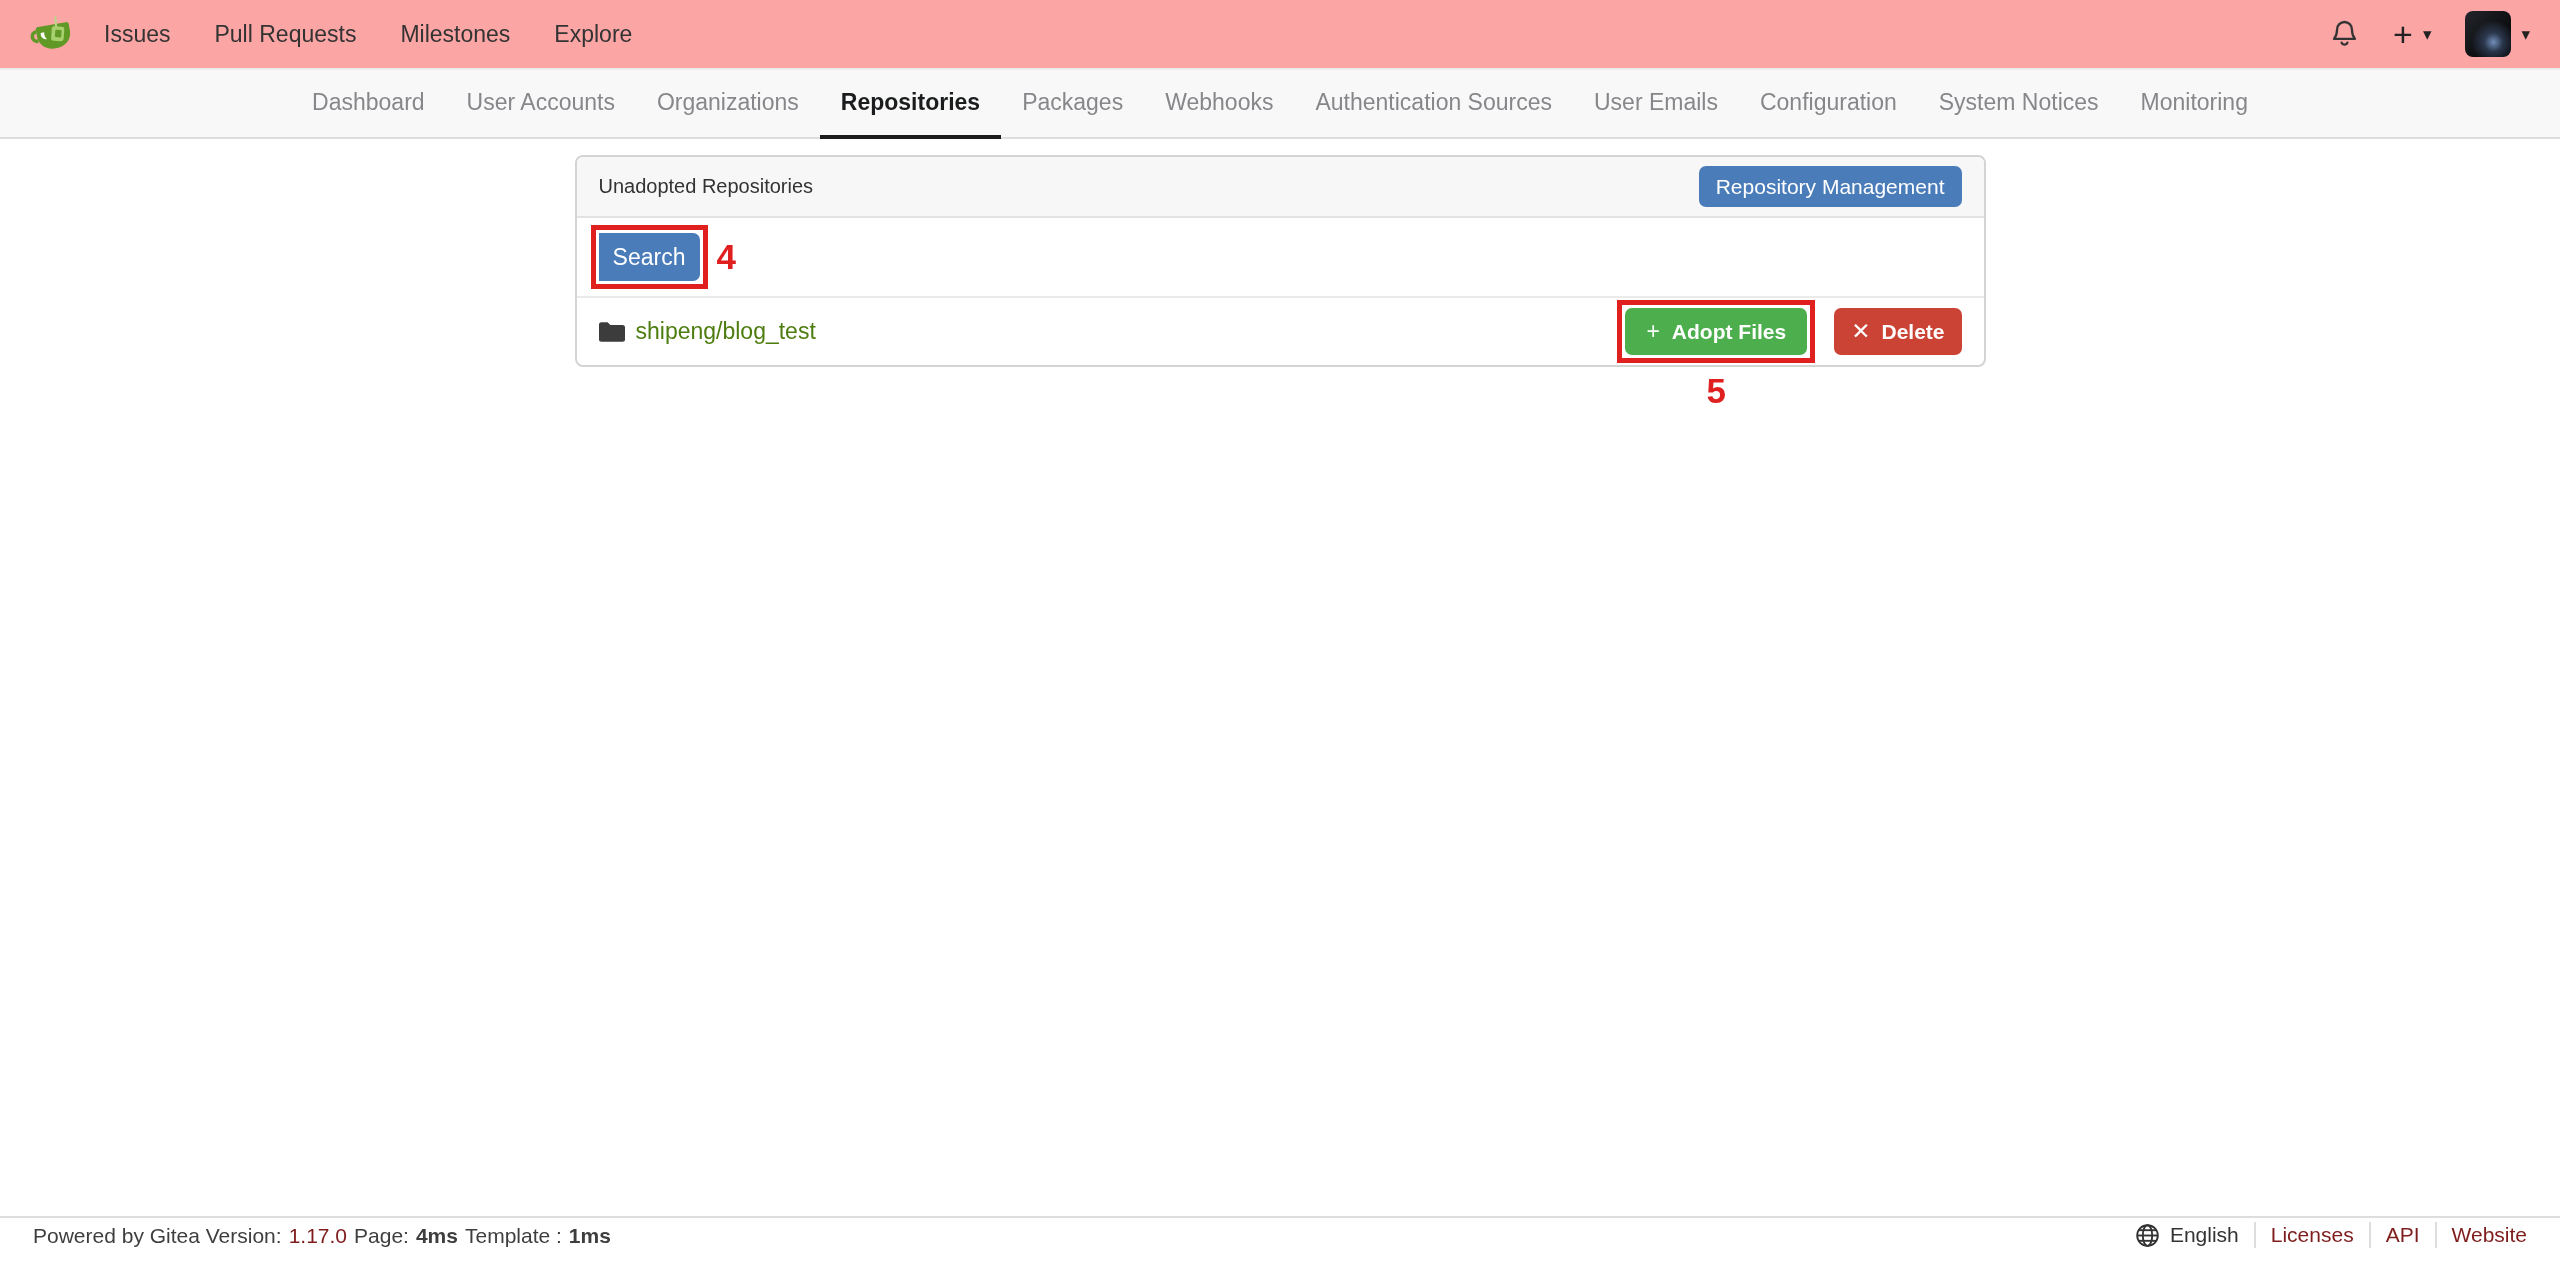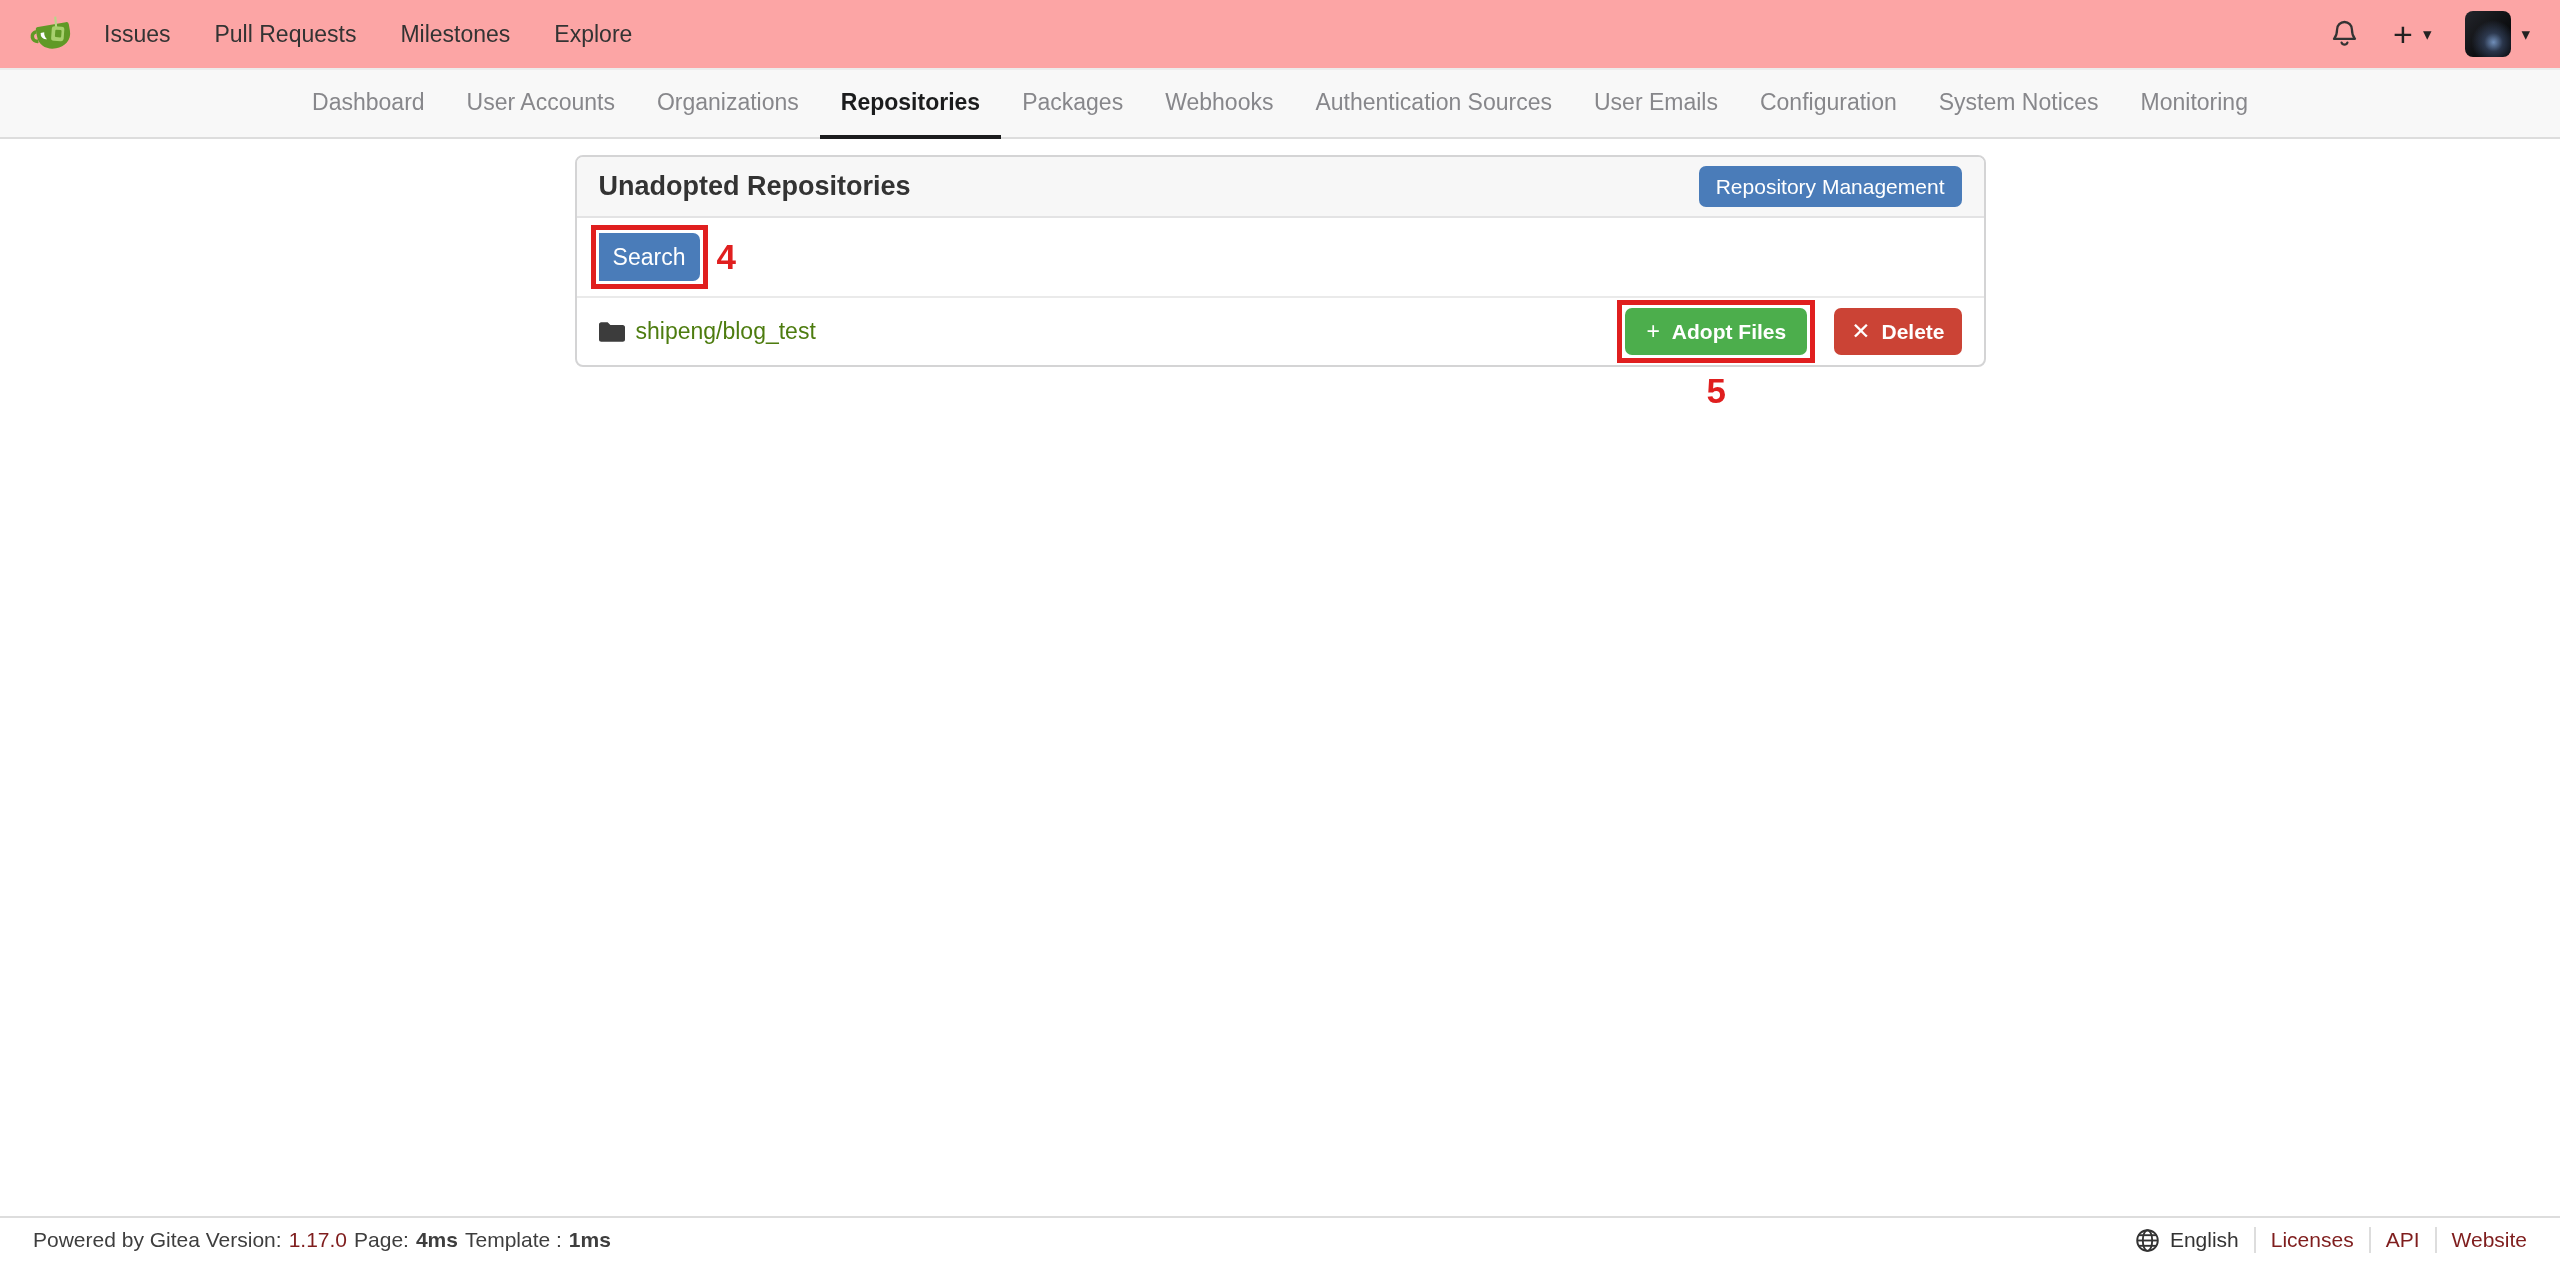--- a/index.html
+++ b/index.html
@@ -75,21 +75,21 @@
     border-radius: 8px;
     background: #fff;
   }
   .panel-header {
     display: flex; align-items: center; justify-content: space-between;
     background: #f7f7f7;
     border-bottom: 2px solid #e3e3e4;
     border-radius: 6px 6px 0 0;
     padding: 9px 22px;
   }
-  .panel-title { font-size: 27px; font-weight: bold; color: #333; }
+  .panel-title { font-size: 20px; font-weight: normal; color: #333; }
   .btn {
     border: none; color: #ffffff; cursor: pointer;
     border-radius: 7px;
     font-family: "Liberation Sans", sans-serif;
     display: inline-flex; align-items: center; justify-content: center;
   }
   .btn-mgmt { background: #4a7cb9; font-size: 21px; padding: 0 17px; height: 41px; }
 
   .panel-search { padding: 15px 22px; display: flex; align-items: stretch; }
   .search-input {
@@ -148,22 +148,22 @@
     height: 47px; padding: 0 17px; gap: 11px;
   }
   .btn-glyph { font-size: 23px; font-weight: 400; line-height: 1; }
 
   
   .footer {
     position: absolute; left: 0; right: 0; bottom: 0;
     height: 46px;
     border-top: 2px solid #dddddd;
     background: #fff;
-    display: flex; align-items: center; justify-content: space-between;
-    padding: 0 33px;
+    display: flex; align-items: flex-end; justify-content: space-between;
+    padding: 14px 33px;
     font-size: 21px;
     color: #3e3e3e;
   }
   .footer-left { display: flex; align-items: center; gap: 7px; white-space: nowrap; }
   .footer-right { display: flex; align-items: center; gap: 0; }
   .flink { color: #7f1d1d; text-decoration: none; cursor: pointer; }
   .fbold { font-weight: bold; }
   .fsep { width: 2px; height: 26px; background: #dddddd; margin: 0 15px; }
   .lang { display: flex; align-items: center; gap: 10px; color: #333; cursor: pointer; }
 </style>

